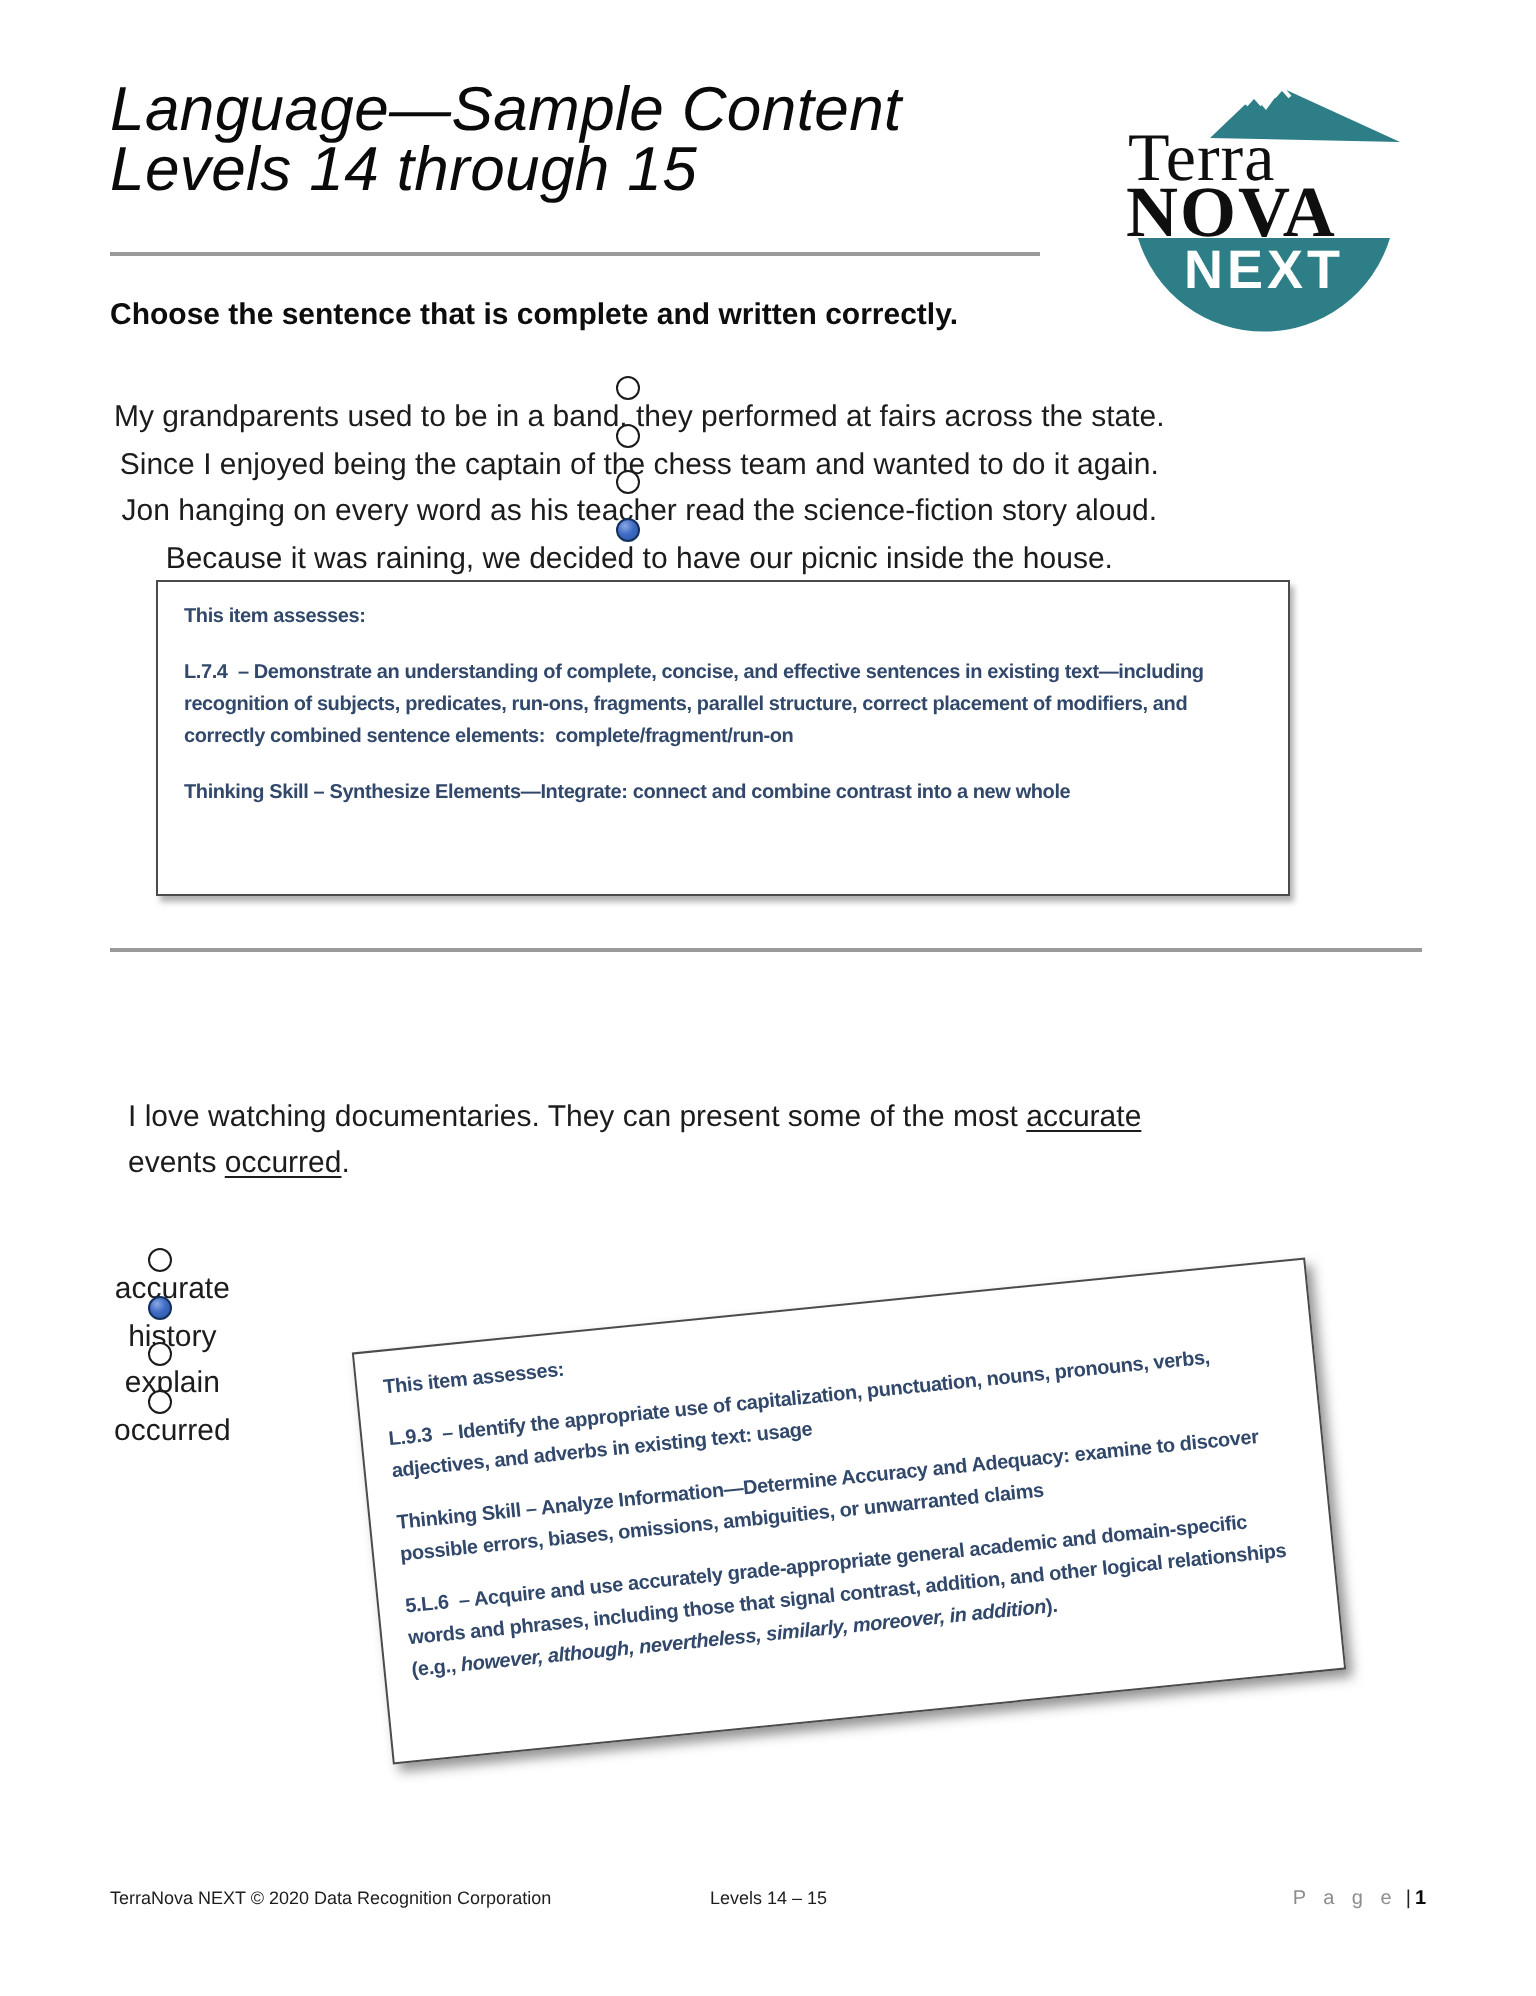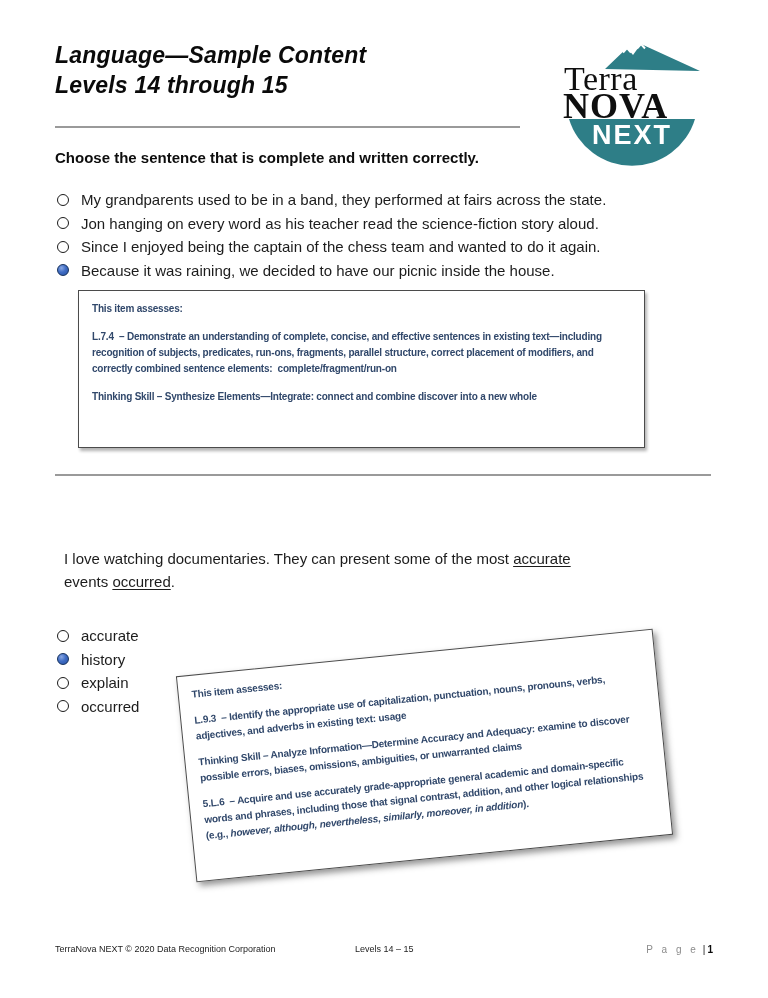--- a/index.html
+++ b/index.html
@@ -1,33 +1,33 @@
 <!DOCTYPE html>
 <html><head>
 <meta charset="utf-8">
 <style>
   html,body{margin:0;padding:0;background:#ffffff;}
   .page{position:relative;width:768px;height:998px;background:#fff;overflow:hidden;
         font-family:"Liberation Sans",sans-serif;color:#141414;}
 
-  .title{position:absolute;left:55px;top:40px;font-size:23px;font-weight:bold;
+  .title{position:absolute;left:55px;top:40px;font-size:31px;font-weight:normal;
          font-style:italic;line-height:30px;letter-spacing:.2px;color:#0a0a0a;}
 
   .rule{position:absolute;height:2px;background:#9a9a9a;}
   #rule1{left:55px;top:126px;width:465px;}
   #rule2{left:55px;top:474px;width:656px;}
 
   .prompt{position:absolute;left:55px;font-size:15px;font-weight:bold;color:#0d0d0d;white-space:nowrap;}
   #q1-prompt{top:149px;}
   #q2-prompt{top:517px;}
 
   .options{position:absolute;left:57px;}
   #q1-options{top:188px;}
   #q2-options{top:624px;}
-  .opt-row{display:flex;align-items:center;height:23.5px;white-space:nowrap;}
+  .opt-row{display:flex;align-items:center;height:23.5px;white-space:nowrap;flex-direction:column;}
   .radio{width:12px;height:12px;border:1.6px solid #1b1b1b;border-radius:50%;
          box-sizing:border-box;margin-right:12px;background:#fff;flex:none;}
   .radio.selected{border-color:#14305c;
          background:radial-gradient(circle at 35% 30%, #8aa8e3 0%, #3f6cc4 45%, #2a53a4 100%);}
   .opt-label{font-size:15px;color:#1c1c1c;}
 
   .passage{position:absolute;left:64px;top:547px;font-size:15px;line-height:23px;color:#1c1c1c;}
   .passage-line{white-space:nowrap;}
   .u{text-decoration:underline;text-underline-offset:2px;}
 
@@ -77,36 +77,36 @@
 
   <div class="prompt" id="q1-prompt">Choose the sentence that is complete and written correctly.</div>
 
   <div class="options" id="q1-options">
       <div class="opt-row">
         <span class="radio"></span>
         <span class="opt-label">My grandparents used to be in a band, they performed at fairs across the state.</span>
       </div>
       <div class="opt-row">
         <span class="radio"></span>
-        <span class="opt-label">Jon hanging on every word as his teacher read the science-fiction story aloud.</span>
+        <span class="opt-label">Since I enjoyed being the captain of the chess team and wanted to do it again.</span>
       </div>
       <div class="opt-row">
         <span class="radio"></span>
-        <span class="opt-label">Since I enjoyed being the captain of the chess team and wanted to do it again.</span>
+        <span class="opt-label">Jon hanging on every word as his teacher read the science-fiction story aloud.</span>
       </div>
       <div class="opt-row">
         <span class="radio selected"></span>
         <span class="opt-label">Because it was raining, we decided to have our picnic inside the house.</span>
       </div>
     </div>
 
   <div class="assess-box" id="q1-assess">
       <p class="assess-item">This item assesses:</p>
       <p class="assess-item"><span>L.7.4  – Demonstrate an understanding of complete, concise, and effective sentences in existing text—including recognition of subjects, predicates, run-ons, fragments, parallel structure, correct placement of modifiers, and correctly combined sentence elements:  complete/fragment/run-on</span></p>
-      <p class="assess-item"><span>Thinking Skill – Synthesize Elements—Integrate: connect and combine discover into a new whole</span></p>
+      <p class="assess-item"><span>Thinking Skill – Synthesize Elements—Integrate: connect and combine contrast into a new whole</span></p>
     </div>
 
   <div class="rule" id="rule2"></div>
 
 
   <div class="passage">
       <div class="passage-line"><span>I love watching documentaries. They can present some of the most </span><span class="u">accurate</span></div>
       <div class="passage-line"><span>events </span><span class="u">occurred</span><span>.</span></div>
     </div>
 

